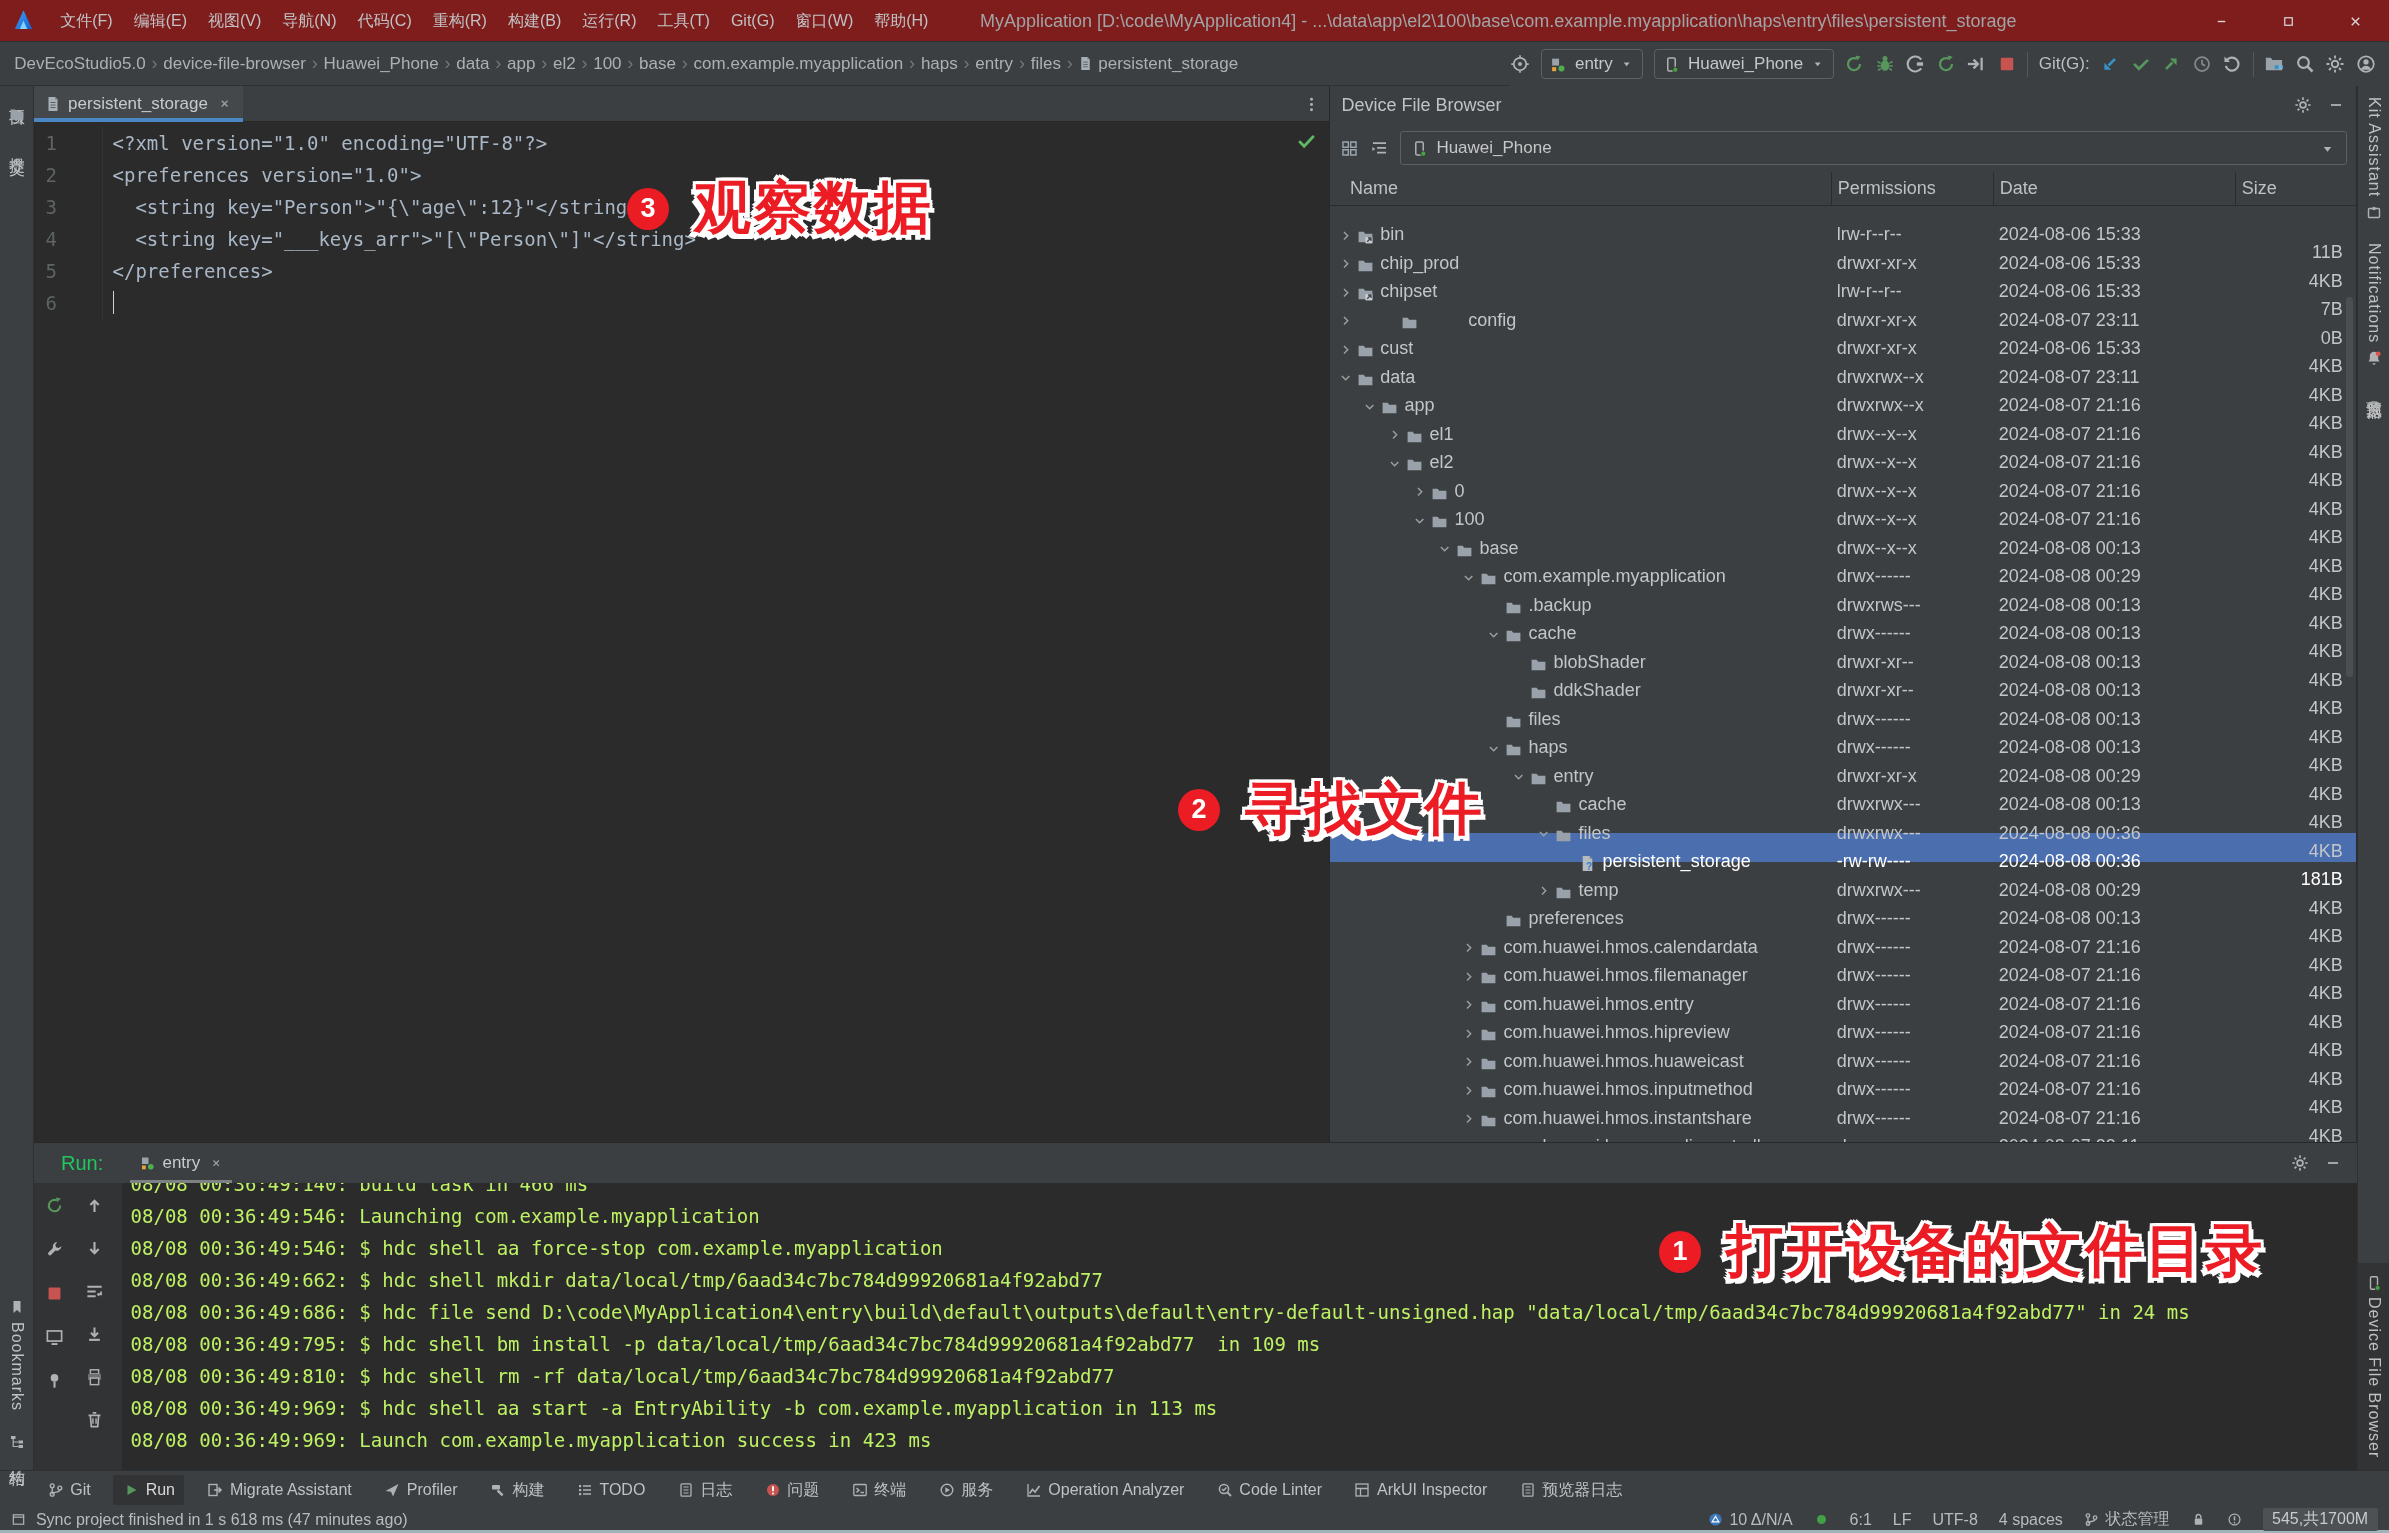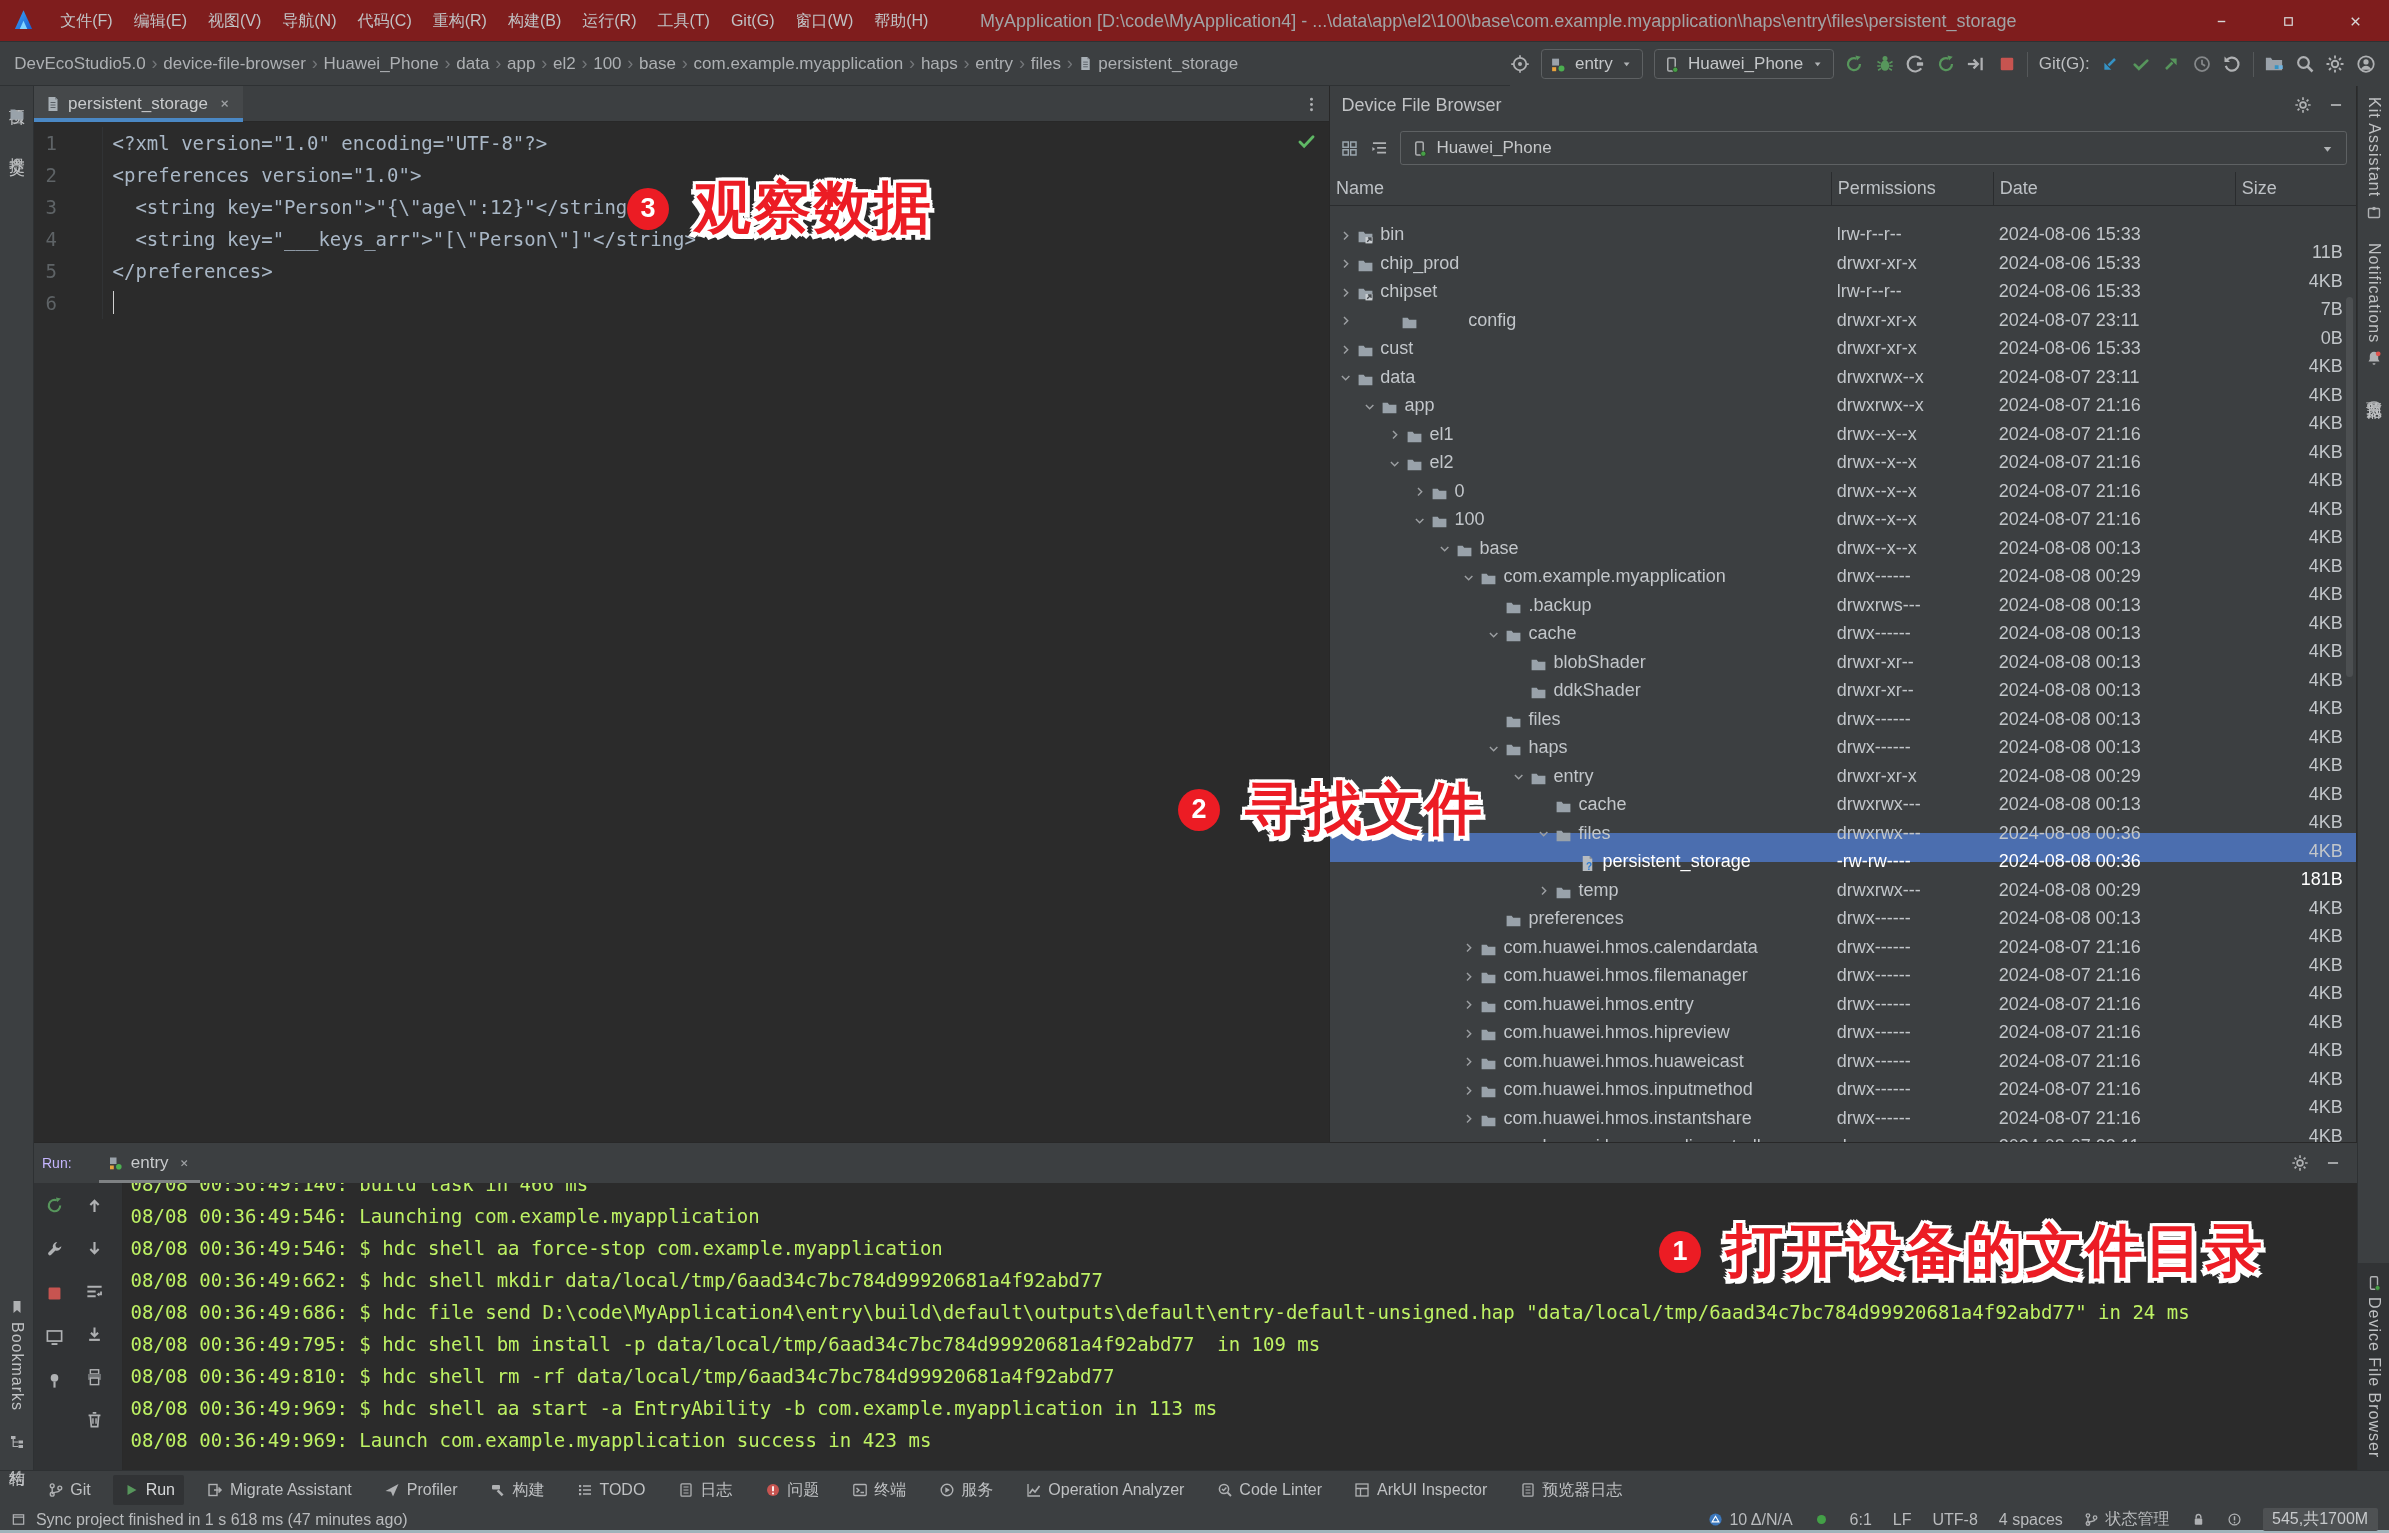--- a/index.html
+++ b/index.html
@@ -69,36 +69,36 @@
   .dp-head .sp{flex:1;}
   .dp-head .ic{width:18px;height:18px;margin-left:15px;}
   .dp-toolbar{height:48px;display:flex;align-items:center;padding:0 9.5px;gap:11.4px;}
   .dp-toolbar .ic{width:19px;height:19px;}
   .dp-combo{flex:1;height:32px;border:1px solid #5e6163;border-radius:2.9px;display:flex;align-items:center;gap:8.6px;padding:0 9.5px;font-size:17px;color:#c5c7c9;}
   .dp-combo .ic{width:17px;height:17px;}
   .dp-combo .sp{flex:1;}
   .gridhdr,.trow{display:grid;grid-template-columns:501px 162px 242px 1fr;}
   .gridhdr{height:34px;align-items:center;font-size:18px;color:#bdc1c5;border-bottom:1px solid #2a2c2e;box-sizing:border-box;}
   .gridhdr div{padding-left:5.7px;border-left:1px solid #2a2c2e;height:100%;display:flex;align-items:center;box-sizing:border-box;}
-  .gridhdr div:first-child{border-left:none;padding-left:6px;}
+  .gridhdr div:first-child{border-left:none;padding-left:20px;}
   .dp-tree{height:936px;overflow:hidden;}
   .trow{height:28.5px;align-items:center;font-size:18px;color:#c2c6ca;}
   .tname{display:flex;align-items:flex-end;overflow:hidden;white-space:nowrap;}
   .tarrow{width:19px;height:19px;flex:0 0 19px;display:flex;align-items:center;justify-content:center;}
   .tarrow span{width:13.3px;height:13.3px;display:block;}
   .ticon{width:17px;height:17px;flex:0 0 17px;margin:0 6.7px 0 1.9px;}
   .tperm,.tdate{padding-left:5.7px;white-space:nowrap;}
   .tsize{text-align:right;padding-right:13.3px;white-space:nowrap;margin-top:36px;}
   .trow.sel{background:#4b6eaf;color:#ffffff;}
   .dp-scroll{position:absolute;right:2.9px;top:211px;width:6.7px;height:380px;border-radius:3.8px;background:#5a5d5f;opacity:.55;}
 
   
   .runpanel{height:328px;display:flex;flex-direction:column;border-top:1px solid #282828;box-sizing:border-box;}
   .run-head{height:40px;background:#3c3f41;display:flex;align-items:center;position:relative;}
-  .runlabel{margin-left:8px;font-size:14px;color:#c4b5fd;}
+  .runlabel{margin-left:27px;font-size:20px;color:#22c55e;}
   .runtab{margin-left:27px;height:100%;display:flex;align-items:center;gap:6.7px;padding:0 9.5px;position:relative;font-size:17px;color:#c8cacc;}
   .runtab::after{content:"";position:absolute;left:0;right:0;bottom:0;height:2.9px;background:#7e8183;}
   .runtab .ic{width:16px;height:16px;}
   .runtab .tabx{width:12.4px;height:12.4px;margin-left:2.9px;}
   .rh-right{margin-left:auto;margin-right:15px;display:flex;gap:15px;}
   .rh-right .ic{width:18px;height:18px;}
   .run-body{flex:1;display:flex;background:#2b2b2b;overflow:hidden;}
   .run-gutter{width:88px;background:#313335;border-right:1px solid #2a2a2a;position:relative;flex:0 0 88px;}
   .rg-ic{position:absolute;width:19px;height:19px;}
   .console{flex:1;overflow:hidden;padding-left:7.6px;}

